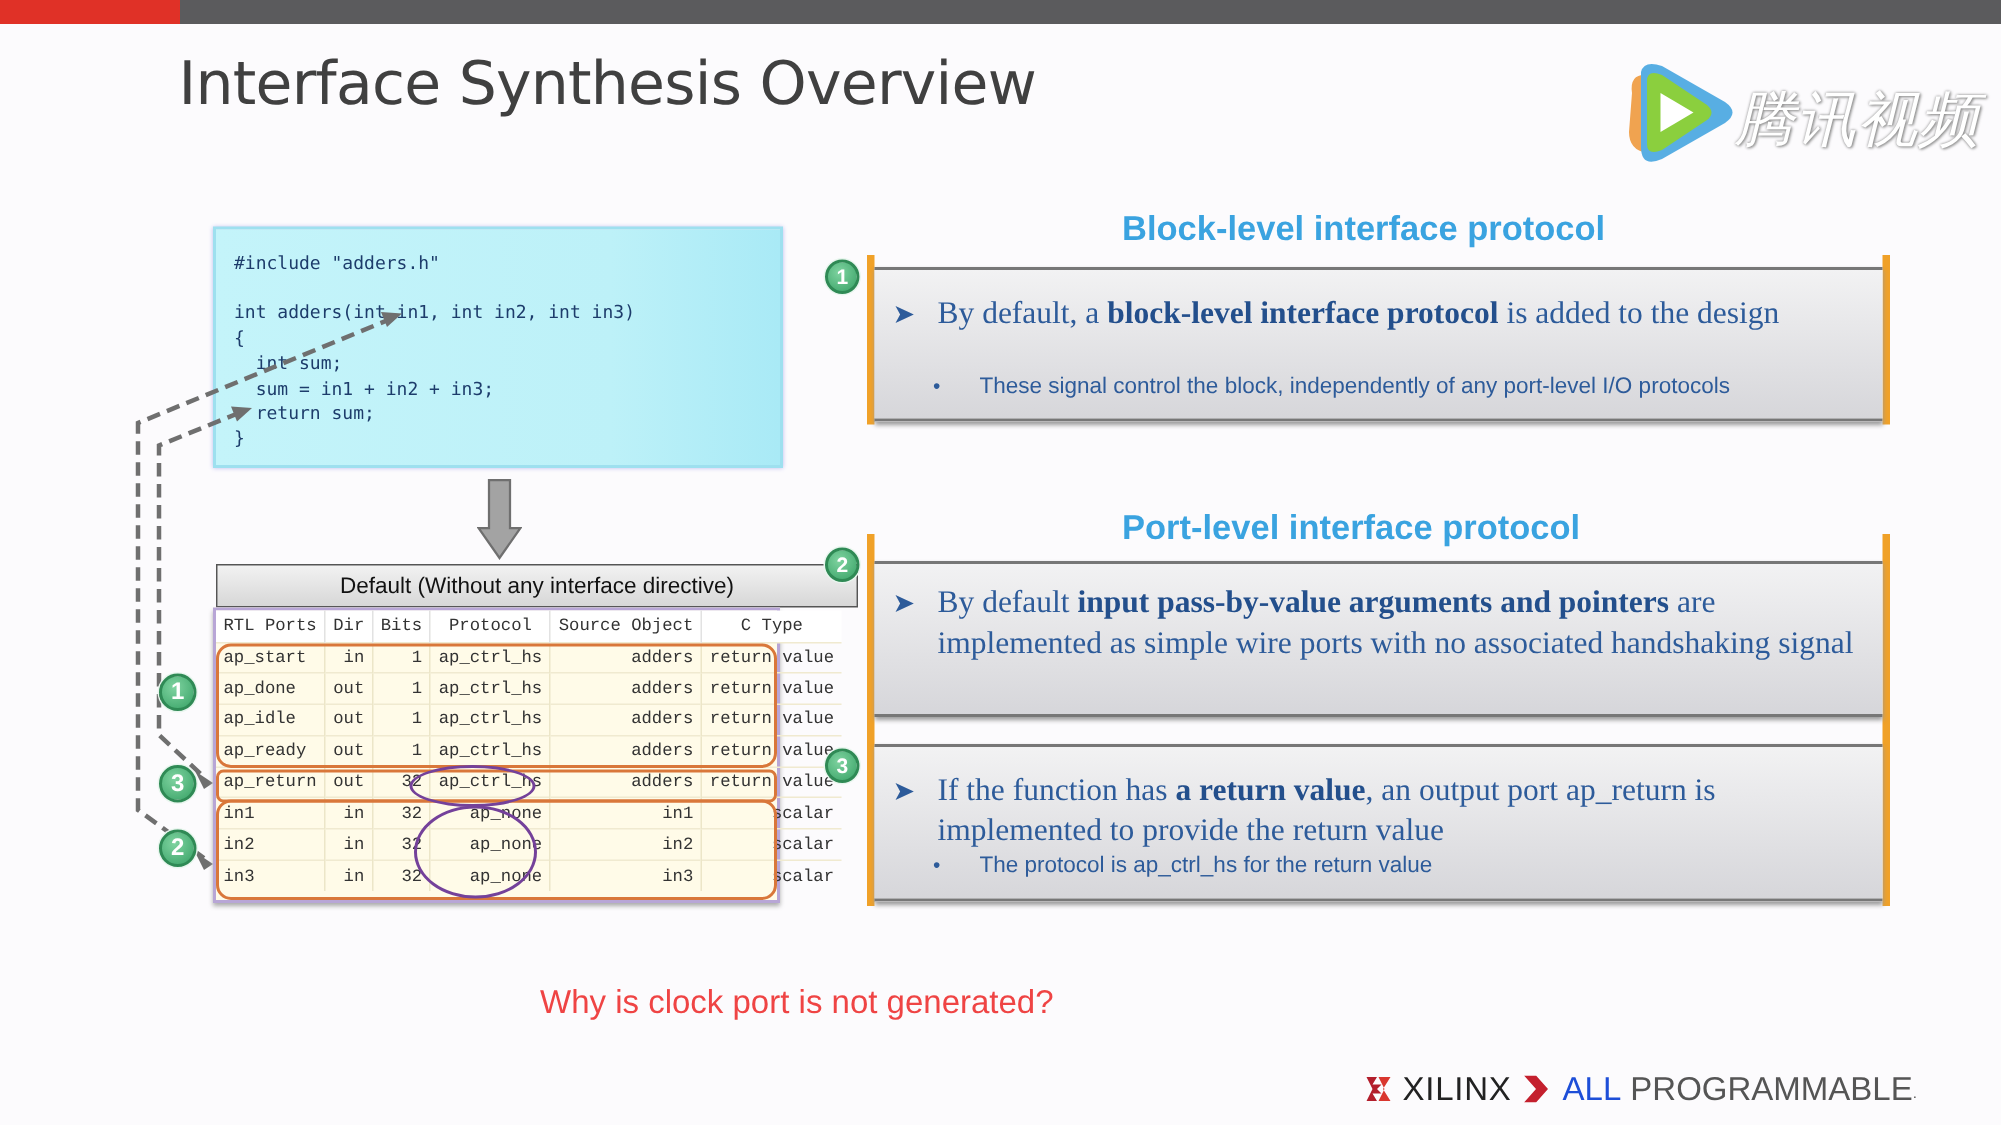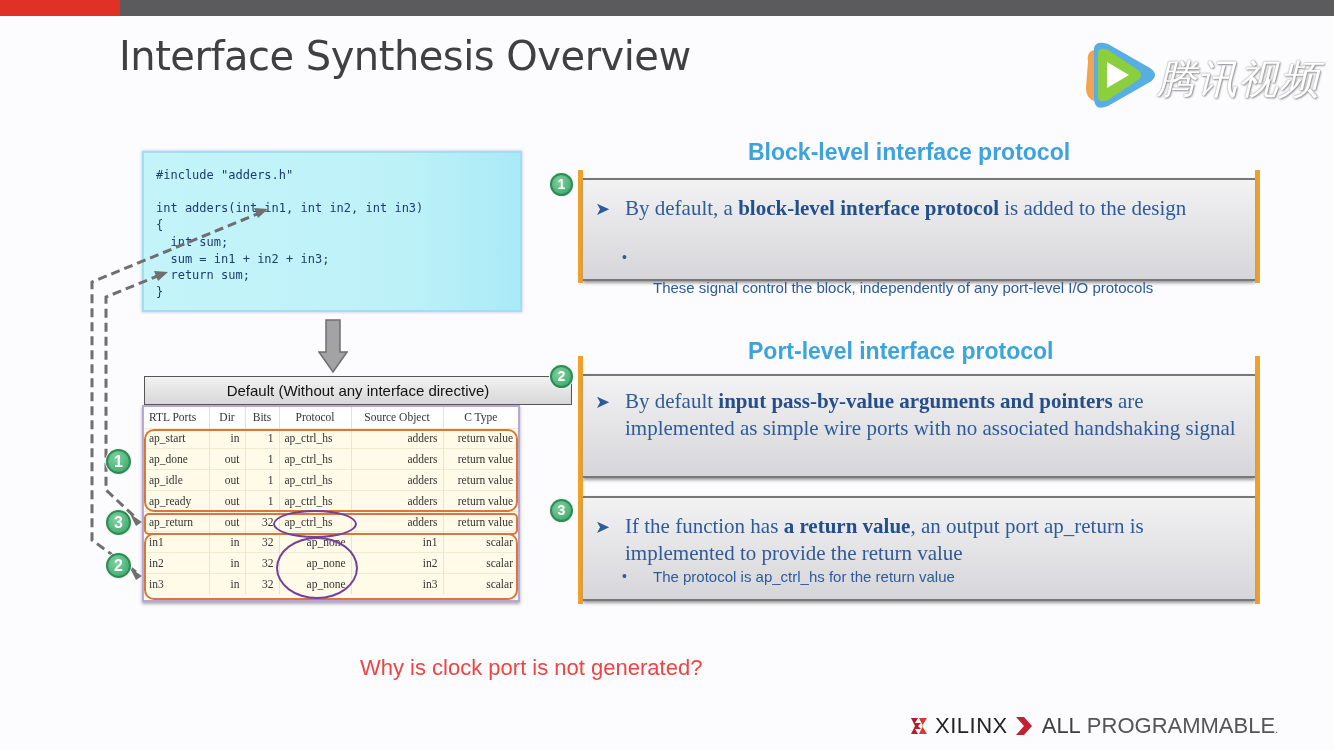--- a/index.html
+++ b/index.html
@@ -12,21 +12,21 @@
   .tx-logo .play { position: absolute; left: 0; top: 0; }
   .tx-logo .cn { position: absolute; left: 76px; top: 12px; font-family: "DejaVu Sans", sans-serif; font-size: 40px; font-style: italic; color: #fff; text-shadow: 0 0 2px #888, 1px 1px 2px #999; letter-spacing: 1px; }
 
   .code-box { position: absolute; left: 142px; top: 151px; width: 380px; height: 161px; background: linear-gradient(90deg, #c4f4fa 0%, #bdf1f8 70%, #a9eaf6 100%); border: 2px solid #9ee0ef; box-shadow: 0 0 3px #bbe; }
   .code { position: absolute; left: 12px; top: 14px; font-family: "DejaVu Sans Mono", monospace; font-size: 12px; line-height: 16.7px; color: #1d3c6b; white-space: pre; }
 
   .down-arrow { position: absolute; left: 318px; top: 318px; }
 
   .tbl-header { position: absolute; left: 144px; top: 376px; width: 428px; height: 29px; background: linear-gradient(#f2f2f2, #d7d7d7); border: 1px solid #555; text-align: center; font-size: 15px; line-height: 27px; color: #111; }
   .tbl-wrap { position: absolute; left: 142px; top: 405px; width: 378px; height: 197px; border: 2px solid #b8a6d6; background: #fffbe8; box-shadow: 0 2px 3px #aaa; }
-  table { border-collapse: collapse; width: 100%; font-family: Liberation Serif, serif; font-size: 11.5px; color: #333; padding-left: 44px; }
+  table { border-collapse: collapse; width: 100%; font-family: Liberation Mono, monospace; font-size: 11.5px; color: #333; padding-left: 44px; }
   th { background: #fff; font-weight: normal; height: 21px; padding: 0 5px; border-right: 1px solid #e2e2e2; white-space: nowrap; font-size: 11.5px; }
   td { height: 20.8px; padding: 0 5px; border-right: 1px solid #ece6c8; border-top: 1px solid #f0ead0; white-space: nowrap; }
   td.r { text-align: right; }
   th:last-child, td:last-child { border-right: none; }
 
   .group { position: absolute; border: 2.5px solid #d9773a; border-radius: 10px; pointer-events: none; }
   .ellipse { position: absolute; border: 2.5px solid #74419a; border-radius: 50%; pointer-events: none; }
 
   .badge { position: absolute; width: 25px; height: 25px; border-radius: 50%; background: radial-gradient(circle at 40% 35%, #7fd3a0, #37a165); border: 2px solid #2f8a55; color: #fff; font-weight: bold; font-size: 16px; text-align: center; line-height: 21px; box-shadow: 0 0 0 1px #e8f6ee; }
   .badge.sm { width: 23px; height: 23px; font-size: 14px; line-height: 19px; }
@@ -38,21 +38,21 @@
   .bullet-main b { color: #234f8c; }
   .arrow-glyph { position: absolute; font-size: 18px; color: #2d5b9a; }
   .bullet-sub { position: absolute; font-size: 15px; color: #2d5b9a; }
   .dot { position: absolute; font-size: 14px; color: #2d5b9a; }
 
   .question { position: absolute; left: 360px; top: 655px; font-size: 22px; color: #ef4444; }
 
   .xilinx { position: absolute; left: 909px; top: 712px; height: 28px; display: flex; align-items: center; font-size: 22px; }
   .xilinx .word { color: #222; margin-left: 6px; letter-spacing: 0.5px; }
   .xilinx .chev { margin: 0 10px 0 8px; }
-  .xilinx .all { color: #404040; margin-right: 6px; }
+  .xilinx .all { color: #1d4ed8; margin-right: 6px; }
   .xilinx .prog { color: #555; }
   .xilinx .tm { font-size: 10px; color: #555; align-self: flex-end; margin-bottom: 5px; }
 </style>
 </head>
 <body>
 
 <div class="topbar">
     <div class="accent"></div>
   </div>
 <h1 class="title">Interface Synthesis Overview</h1>
@@ -190,21 +190,21 @@
 <div class="section-title" style="left:748px;top:139px;">Block-level interface protocol</div>
 <div class="obar" style="left:578px;top:170px;height:113px;"></div>
 <div class="obar" style="left:1255px;top:170px;height:113px;"></div>
 <div class="panel" style="left:583px;top:178px;width:672px;height:103px;"></div>
 <div class="badge sm" style="left:550px;top:173px;">1</div>
 <span class="arrow-glyph" style="left:595px;top:198px;">➤</span>
 <div class="bullet-main" style="left:625px;top:195px;width:620px;">
   <span>By default, a </span><b>block-level interface protocol</b><span> is added to the design</span>
 </div>
 <span class="dot" style="left:622px;top:249px;">•</span>
-<div class="bullet-sub" style="left:653px;top:249px;margin-top:30px;">These signal control the block, independently of any port-level I/O protocols</div>
+<div class="bullet-sub" style="left:653px;top:249px;">These signal control the block, independently of any port-level I/O protocols</div>
 
 <div class="section-title" style="left:748px;top:338px;">Port-level interface protocol</div>
 <div class="obar" style="left:578px;top:356px;height:248px;"></div>
 <div class="obar" style="left:1255px;top:356px;height:248px;"></div>
 <div class="panel" style="left:583px;top:374px;width:672px;height:104px;"></div>
 <div class="badge sm" style="left:550px;top:365px;">2</div>
 <span class="arrow-glyph" style="left:595px;top:391px;">➤</span>
 <div class="bullet-main" style="left:625px;top:388px;width:625px;">
   <span>By default </span><b>input pass-by-value arguments and pointers</b><span> are implemented as simple wire ports with no associated handshaking signal</span>
 </div>

